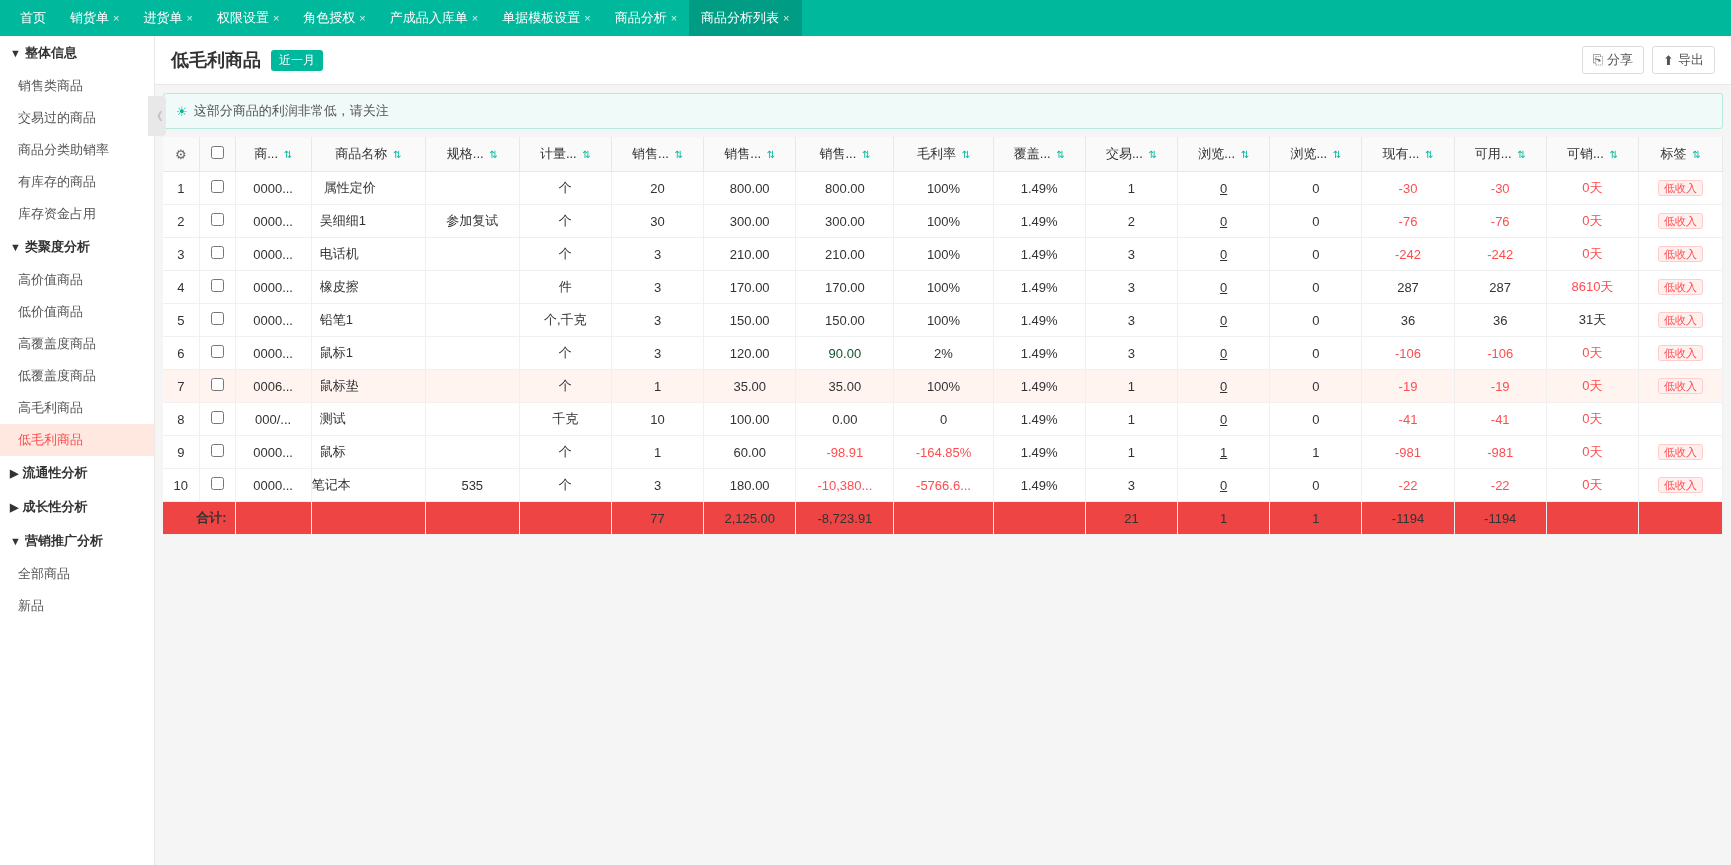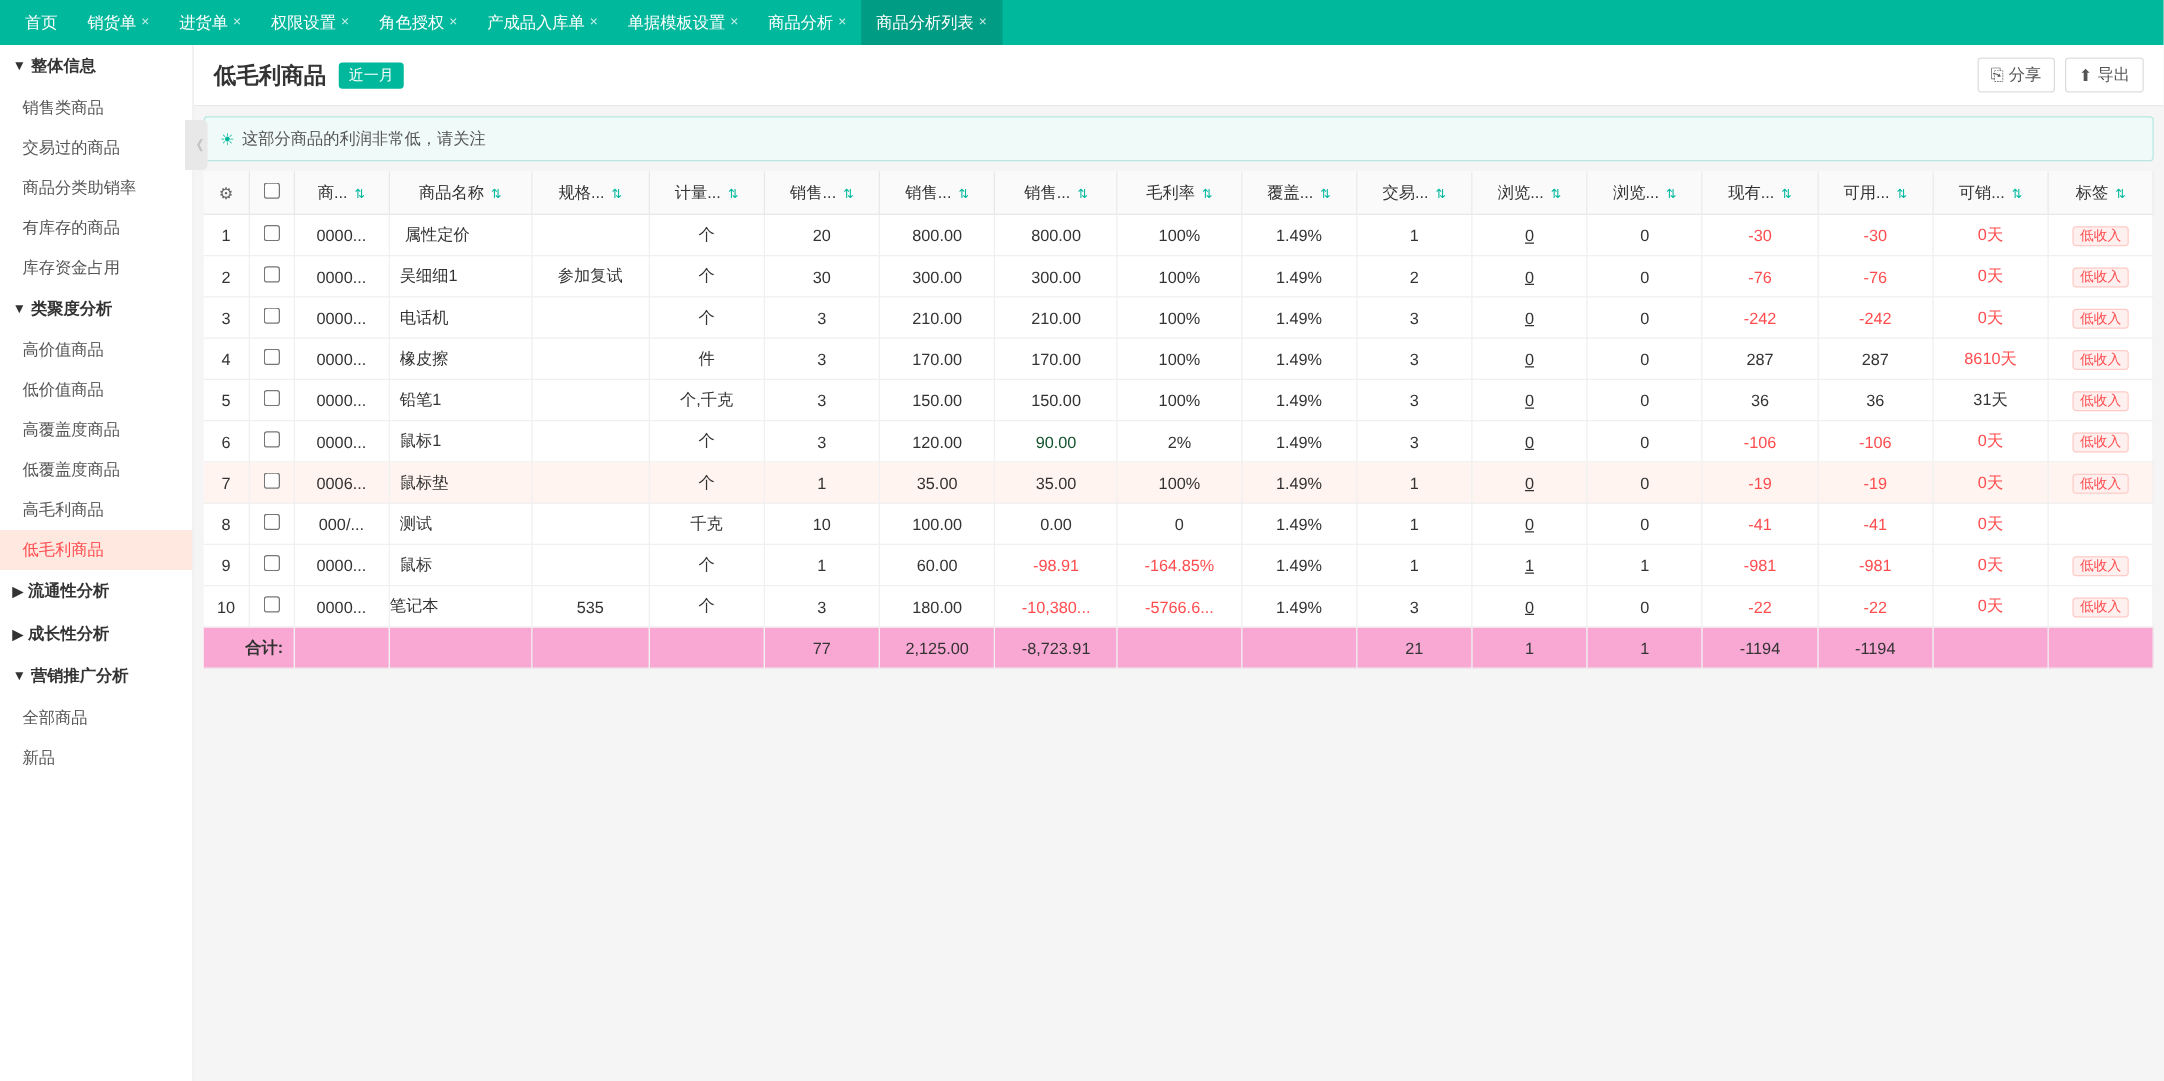--- a/index.html
+++ b/index.html
@@ -219,21 +219,21 @@
       padding: 2px 4px;
       font-size: 12px;
     }
 
     
     input[type=checkbox] { cursor: pointer; }
 
     
     .settings-icon { color: #666; }
 
-    .total-row { background: #f9a8d4; }
+    .total-row { background: #ef4444; }
   </style>
 </head>
 <body>
 
 <div class="top-nav">
   <div class="nav-item">首页</div>
   <div class="nav-item">销货单 <span class="close-x">×</span></div>
   <div class="nav-item">进货单 <span class="close-x">×</span></div>
   <div class="nav-item">权限设置 <span class="close-x">×</span></div>
   <div class="nav-item">角色授权 <span class="close-x">×</span></div>

